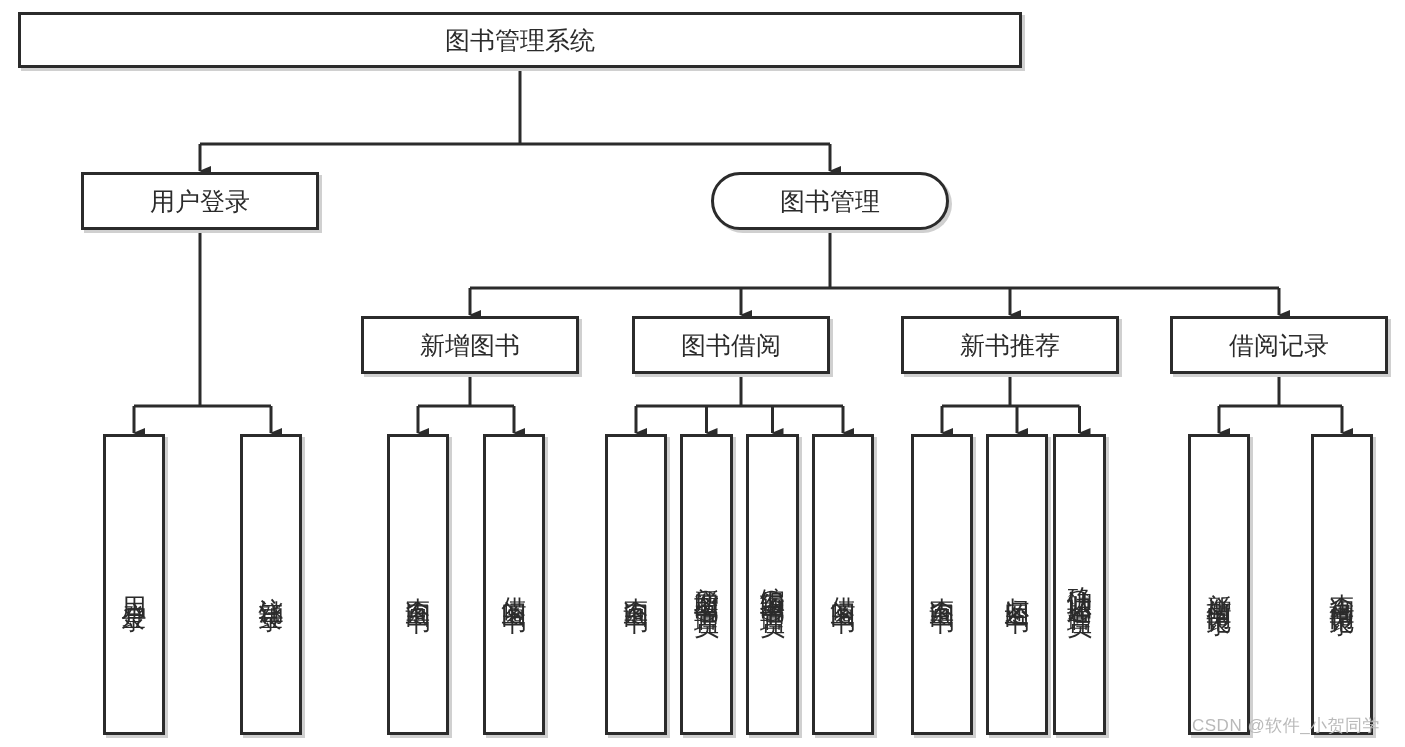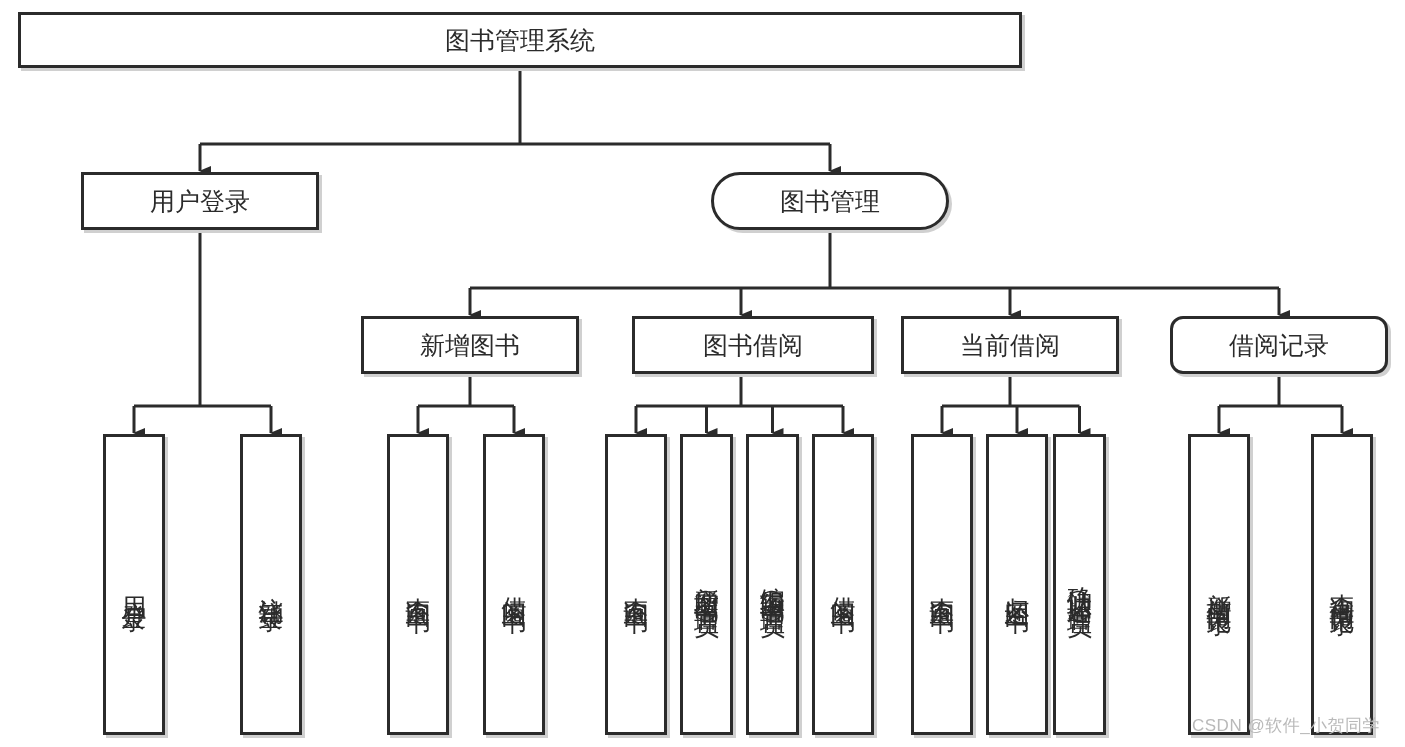--- a/index.html
+++ b/index.html
@@ -121,29 +121,29 @@
   </div>
 
   <div class="node horiz" style="left: 711px; top: 172px; width: 238px; height: 58px; border-radius: 29px;">
     <span class="label">图书管理</span>
   </div>
 
   <div class="node horiz" style="left: 361px; top: 316px; width: 218px; height: 58px;">
     <span class="label">新增图书</span>
   </div>
 
-  <div class="node horiz" style="left: 632px; top: 316px; width: 242px; height: 58px;">
+  <div class="node horiz" style="left: 632px; top: 316px; width: 198px; height: 58px;">
     <span class="label">图书借阅</span>
   </div>
 
   <div class="node horiz" style="left: 901px; top: 316px; width: 218px; height: 58px;">
-    <span class="label">当前借阅</span>
+    <span class="label">新书推荐</span>
   </div>
 
-  <div class="node horiz" style="left: 1170px; top: 316px; width: 218px; height: 58px; border-radius: 13px;">
+  <div class="node horiz" style="left: 1170px; top: 316px; width: 218px; height: 58px;">
     <span class="label">借阅记录</span>
   </div>
 
   <div class="node vert" style="left: 103px; top: 434px; width: 62px; height: 301px;">
     <span class="label">用户登录</span>
   </div>
 
   <div class="node vert" style="left: 240px; top: 434px; width: 62px; height: 301px;">
     <span class="label">注销登录</span>
   </div>

